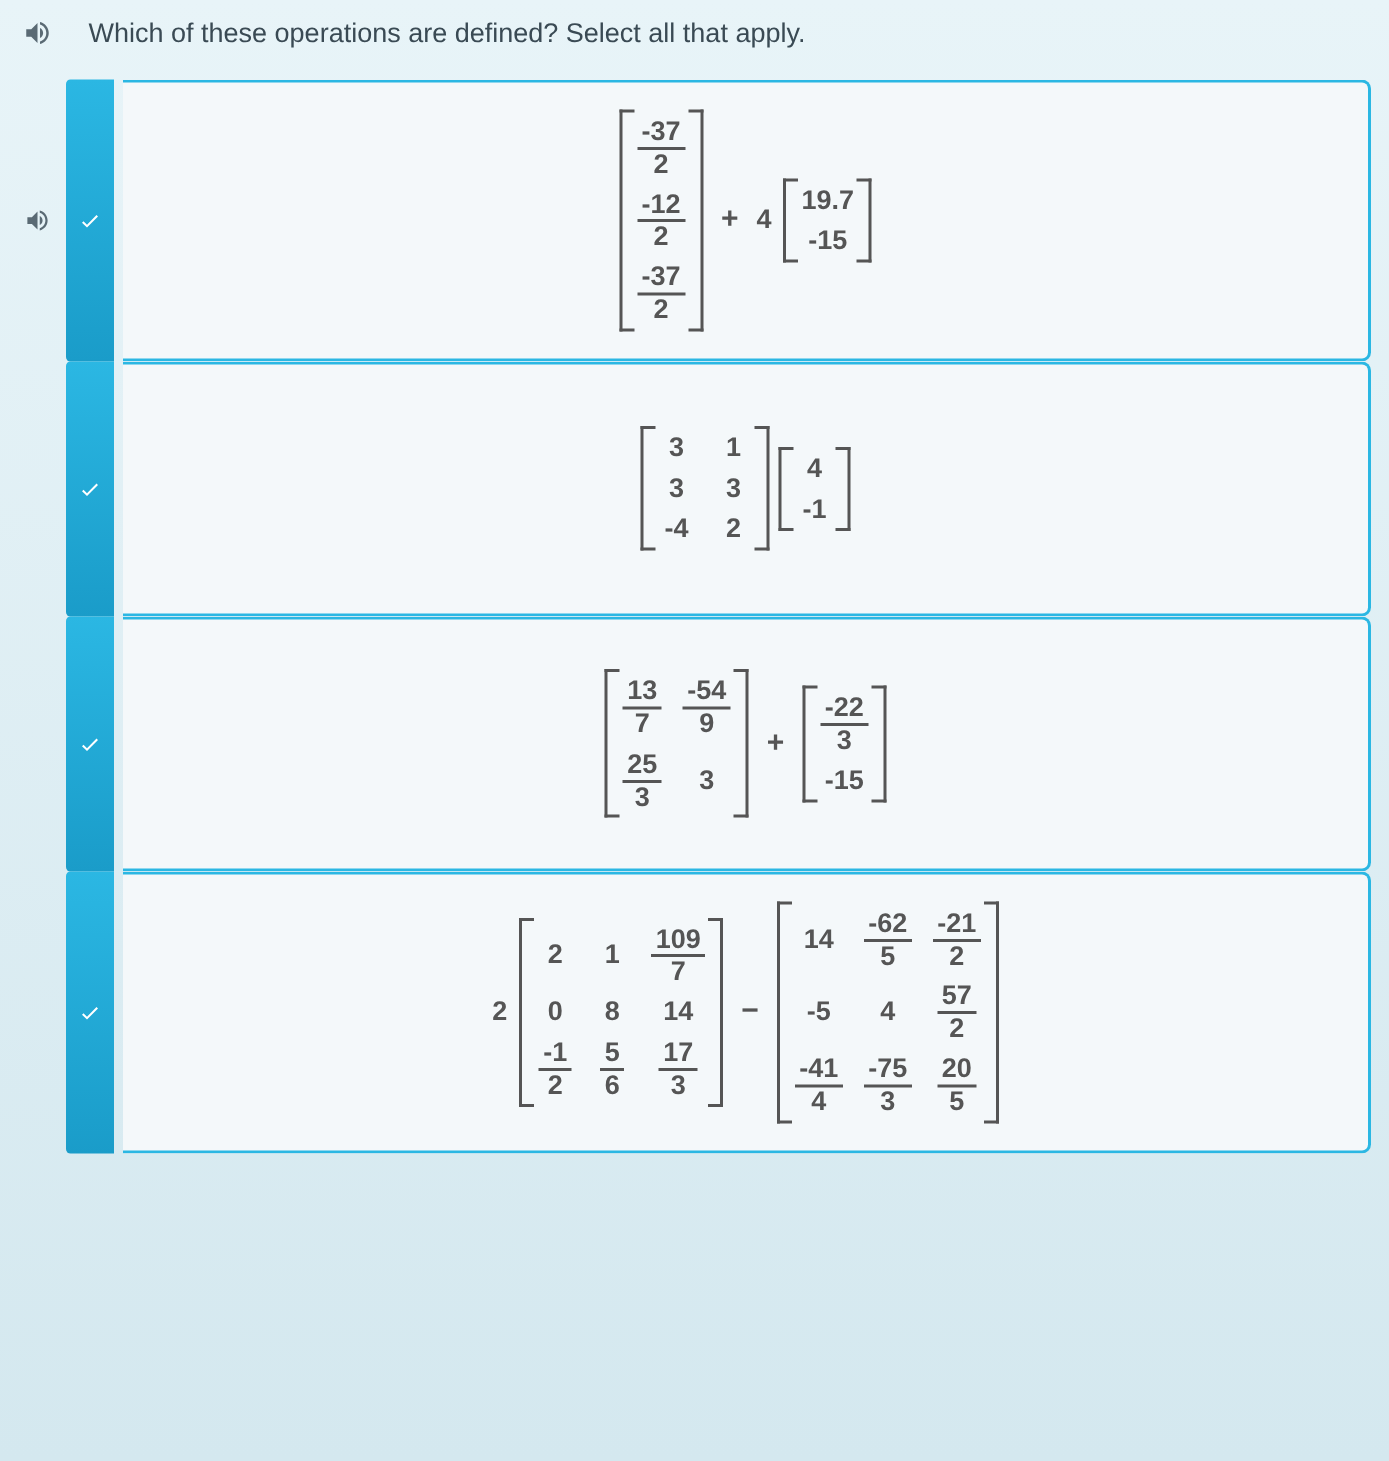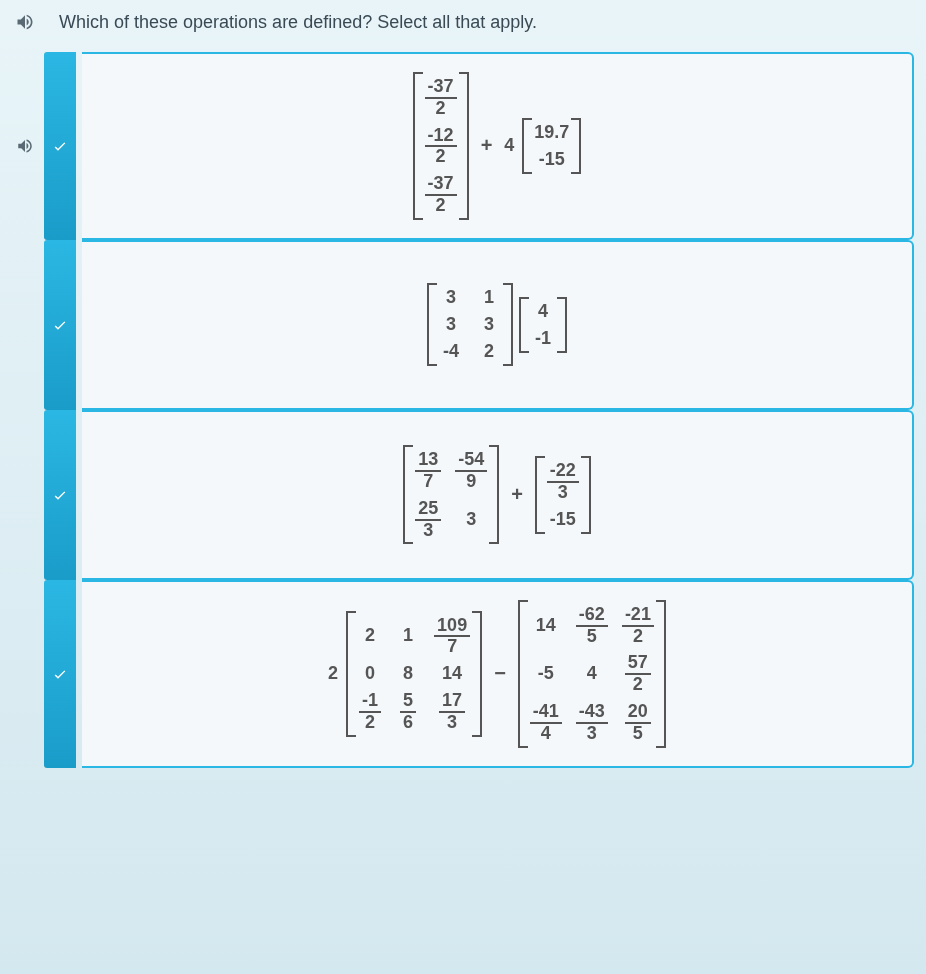--- a/index.html
+++ b/index.html
@@ -281,21 +281,21 @@
               <div class="cell"><span>4</span></div>
               <div class="cell"><span class="frac">
                   <span class="num">57</span>
                   <span class="den">2</span>
                 </span></div>
               <div class="cell"><span class="frac">
                   <span class="num">-41</span>
                   <span class="den">4</span>
                 </span></div>
               <div class="cell"><span class="frac">
-                  <span class="num">-43</span>
+                  <span class="num">-75</span>
                   <span class="den">3</span>
                 </span></div>
               <div class="cell"><span class="frac">
                   <span class="num">20</span>
                   <span class="den">5</span>
                 </span></div>
             </div>
             <span class="bracket right"></span>
           </span>
         </div>

